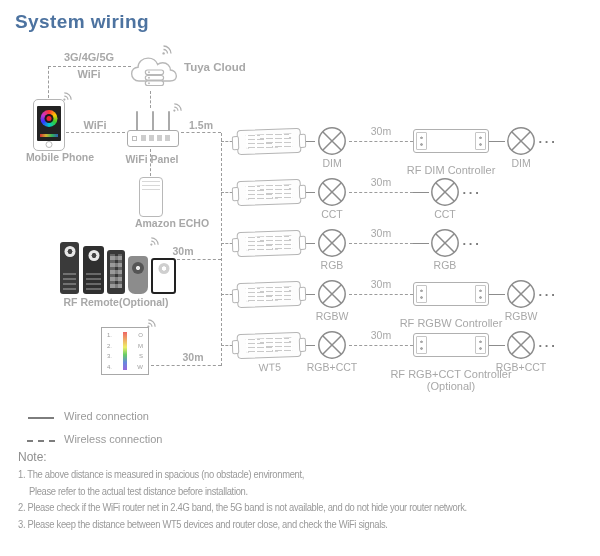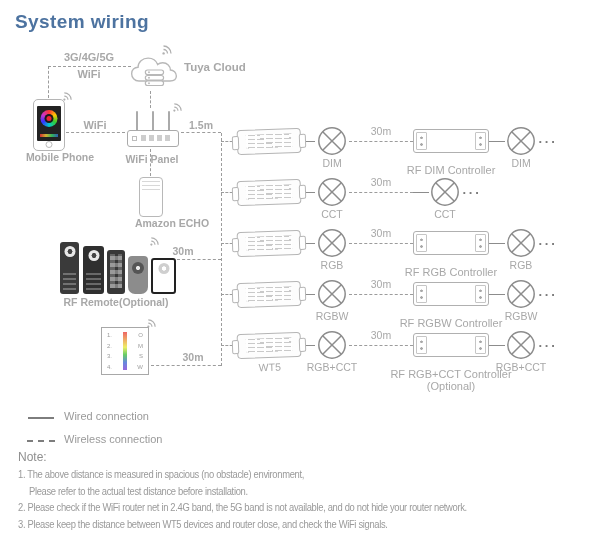--- a/index.html
+++ b/index.html
@@ -333,24 +333,20 @@
             <circle cx="15" cy="15" r="13.2"></circle>
             <line x1="5.7" y1="5.7" x2="24.3" y2="24.3"></line>
             <line x1="24.3" y1="5.7" x2="5.7" y2="24.3"></line>
           </g>
         </svg>
       <div class="lamplbl">RGB</div>
     </div>
     <div class="gap30">
         <div class="d">30m</div>
       </div>
-    <div class="ctrl">
-      <div class="ctrllbl">RF RGB Controller</div>
-      <div class="ctrllbl ctrlnote"></div>
-    </div>
     <div class="wire w16"></div>
     <div class="lampwrap lw2">
       <svg width="30" height="30" viewBox="0 0 30 30">
           <g stroke="#8c8c8c" stroke-width="1.5" fill="none">
             <circle cx="15" cy="15" r="13.2"></circle>
             <line x1="5.7" y1="5.7" x2="24.3" y2="24.3"></line>
             <line x1="24.3" y1="5.7" x2="5.7" y2="24.3"></line>
           </g>
         </svg>
       <div class="lamplbl">RGB</div>

